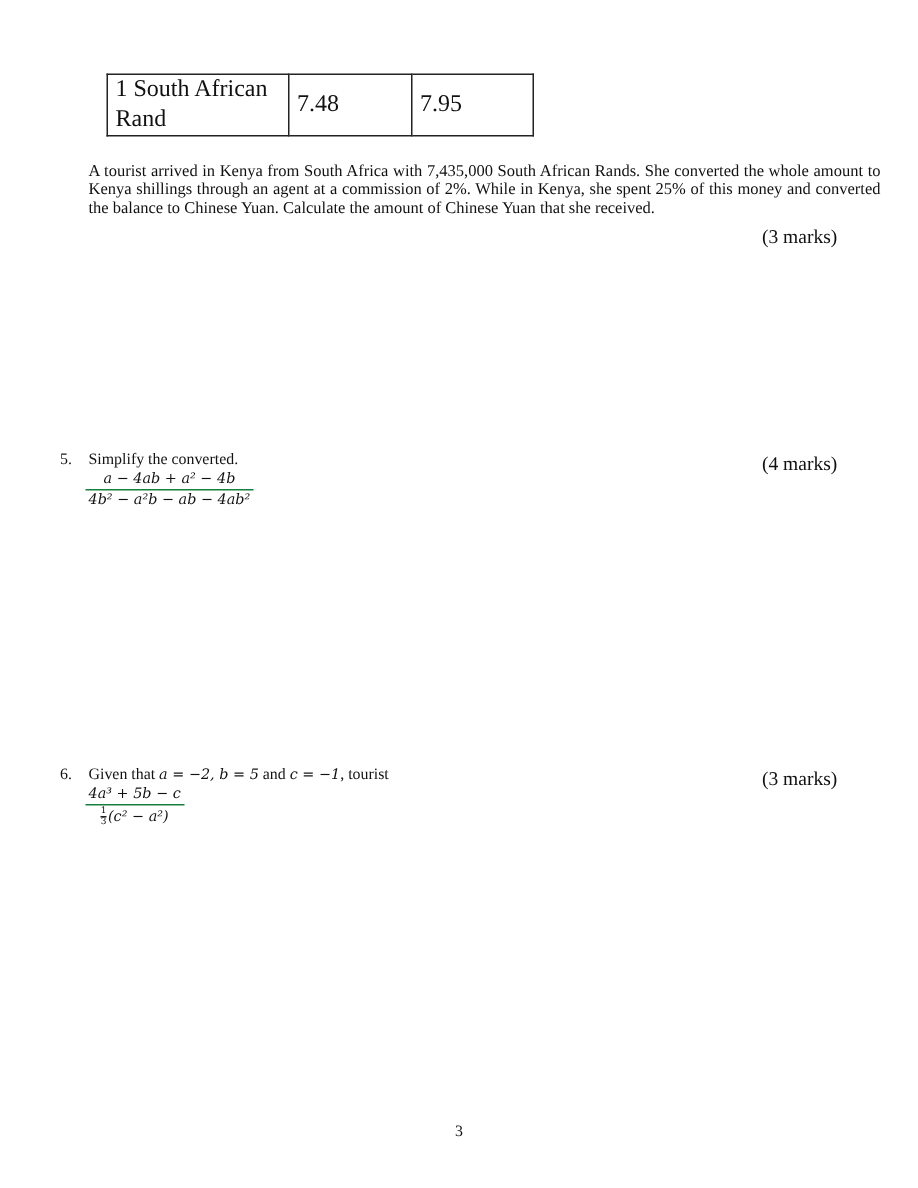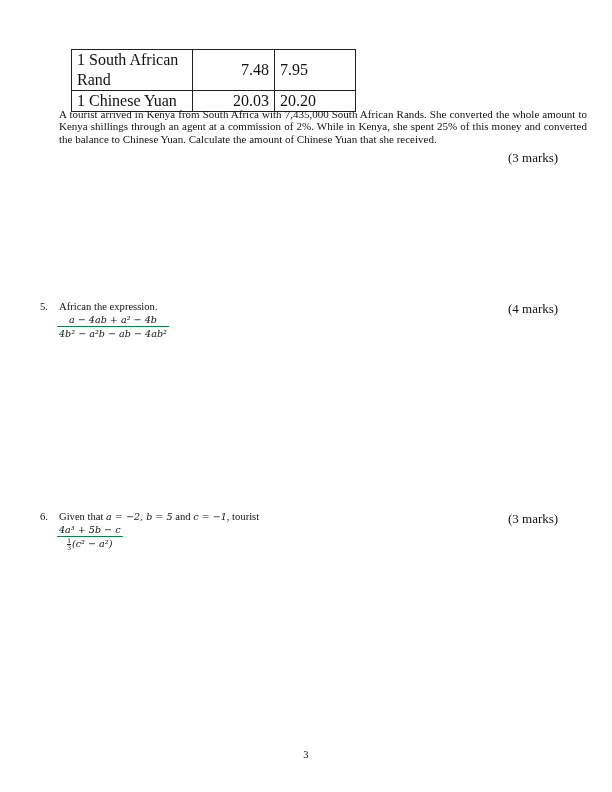--- a/index.html
+++ b/index.html
@@ -9,21 +9,21 @@
     }
     .abs { position: absolute; }
     table.rates {
       position: absolute; left: 71px; top: 49px; width: 285px;
       border-collapse: collapse; font-size: 16px;
     }
     table.rates td {
       border: 1px solid #222; height: 20px; padding: 0 5px; line-height: 20px;
     }
     table.rates td.c1 { width: 110px; text-align: left; }
-    table.rates td.c2 { width: 71px; text-align: right; }
+    table.rates td.c2 { width: 71px; text-align: left; }
     table.rates td.c3 { text-align: left; }
     .para {
       left: 59px; top: 108px; width: 528px; font-size: 11px; line-height: 12.4px;
       text-align: justify; text-align-last: left;
     }
     .marks { font-size: 13px; }
     .qnum { font-size: 10.6px; }
     .qtext { font-size: 10.6px; }
     .math { font-family: "DejaVu Serif", serif; font-style: italic; font-size: 9.6px; }
     .frac { display: inline-block; text-align: center; }
@@ -37,33 +37,28 @@
 </head>
 <body>
 
 <table class="rates">
   <tbody>
       <tr>
     <td class="c1">1 South African Rand</td>
     <td class="c2">7.48</td>
     <td class="c3">7.95</td>
   </tr>
-  <tr>
-    <td class="c1">1 Chinese Yuan</td>
-    <td class="c2">20.03</td>
-    <td class="c3">20.20</td>
-  </tr>
 </tbody>
   </table>
 
 <div class="abs para">A tourist arrived in Kenya from South Africa with 7,435,000 South African Rands. She converted the whole amount to Kenya shillings through an agent at a commission of 2%. While in Kenya, she spent 25% of this money and converted the balance to Chinese Yuan. Calculate the amount of Chinese Yuan that she received.</div>
 <div class="abs marks" style="left:508px; top:150px;">(3 marks)</div>
 
 <div class="abs qnum" style="left:40px; top:301px;">5.</div>
-<div class="abs qtext" style="left:59px; top:301px;">African the expression.</div>
+<div class="abs qtext" style="left:59px; top:301px;">Simplify the converted.</div>
 <div class="abs marks" style="left:508px; top:301px;">(4 marks)</div>
 <div class="abs frac math" style="left:57px; top:314px;">
   <span class="num">a − 4ab + a² − 4b</span>
   <span class="den">4b² − a²b − ab − 4ab²</span>
 </div>
 
 <div class="abs qnum" style="left:40px; top:511px;">6.</div>
 <div class="abs qtext" style="left:59px; top:511px;">
   <span>Given that </span><span class="math">a = −2, b = 5</span><span> and </span><span class="math">c = −1</span><span>, tourist</span>
 </div>

